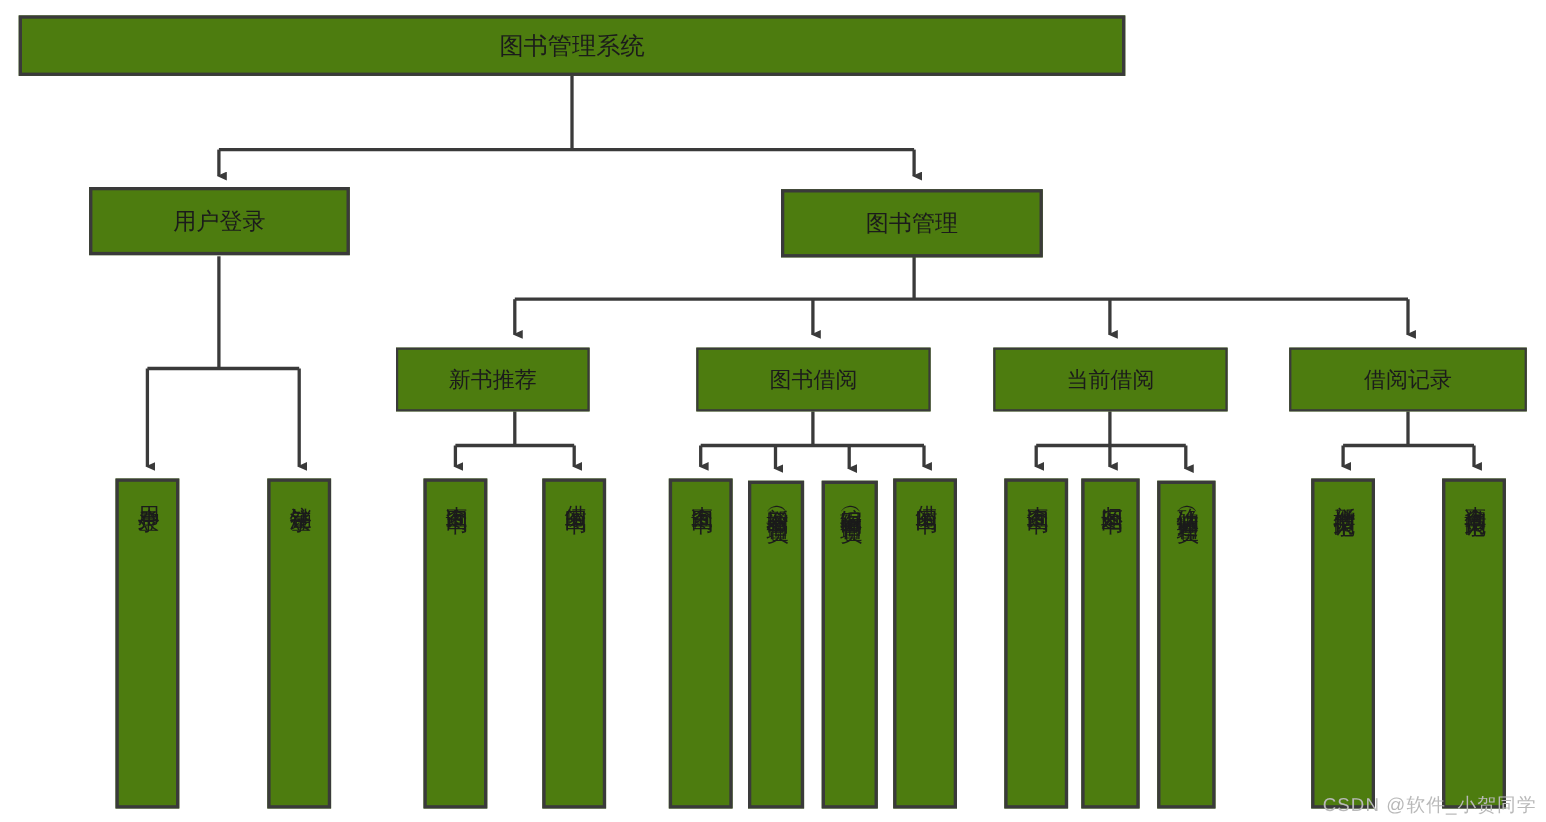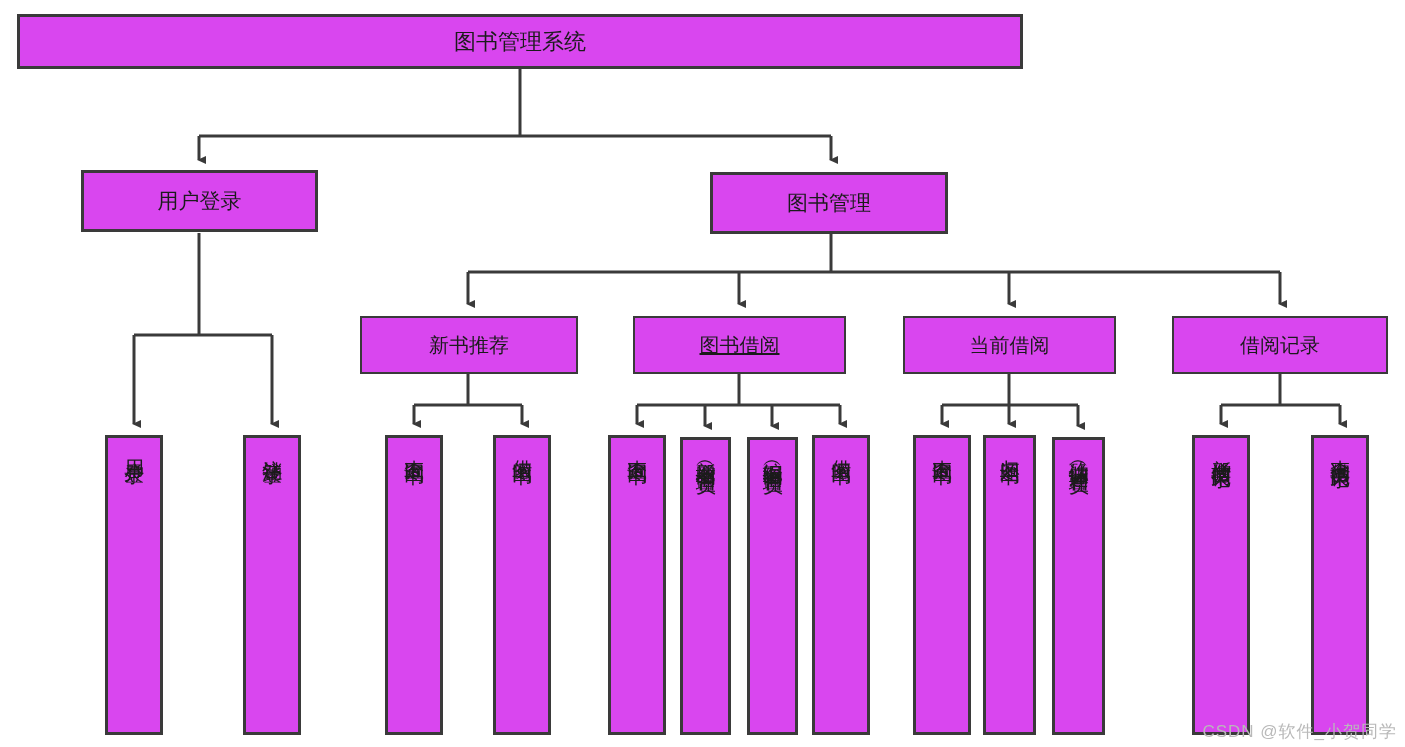--- a/index.html
+++ b/index.html
@@ -10,21 +10,21 @@
     font-family:"Liberation Sans","DejaVu Sans",sans-serif;
     overflow:hidden;
     position:relative;
   }
   #canvas{position:absolute;left:0;top:0;width:1405px;height:747px;}
   .svg-layer{position:absolute;left:0;top:0;width:1405px;height:747px;}
 
   .node{
     position:absolute;
     box-sizing:border-box;
-    background:#d946ef;
+    background:#4d7c0f;
     border:2px solid #3a3a3a;
     display:flex;
     align-items:center;
     justify-content:center;
     color:#1b1b1b;
     text-align:center;
   }
   .node.root{
     left:17px;top:14px;width:1006px;height:55px;
     font-size:22px;
@@ -123,24 +123,24 @@
     <span>图书管理系统</span>
   </div>
 
   <div class="node lvl2" style="left:81px;top:170px;width:237px;">
     <span>用户登录</span>
   </div>
   <div class="node lvl2" style="left:710px;top:172px;width:238px;justify-content:center;">
     <span>图书管理</span>
   </div>
 
-  <div class="node lvl3" style="left:360px;top:316px;width:218px;">
+  <div class="node lvl3" style="left:360px;top:316px;width:176px;">
     <span>新书推荐</span>
   </div>
-  <div class="node lvl3" style="left:633px;top:316px;width:213px;text-decoration:underline;">
+  <div class="node lvl3" style="left:633px;top:316px;width:213px;">
     <span>图书借阅</span>
   </div>
   <div class="node lvl3" style="left:1172px;top:316px;width:216px;">
     <span>借阅记录</span>
   </div>
   <div class="node lvl3" style="left:903px;top:316px;width:213px;">
     <span>当前借阅</span>
   </div>
 
   <div class="node leaf" style="left:105px;top:435px;width:58px;height:300px;">

